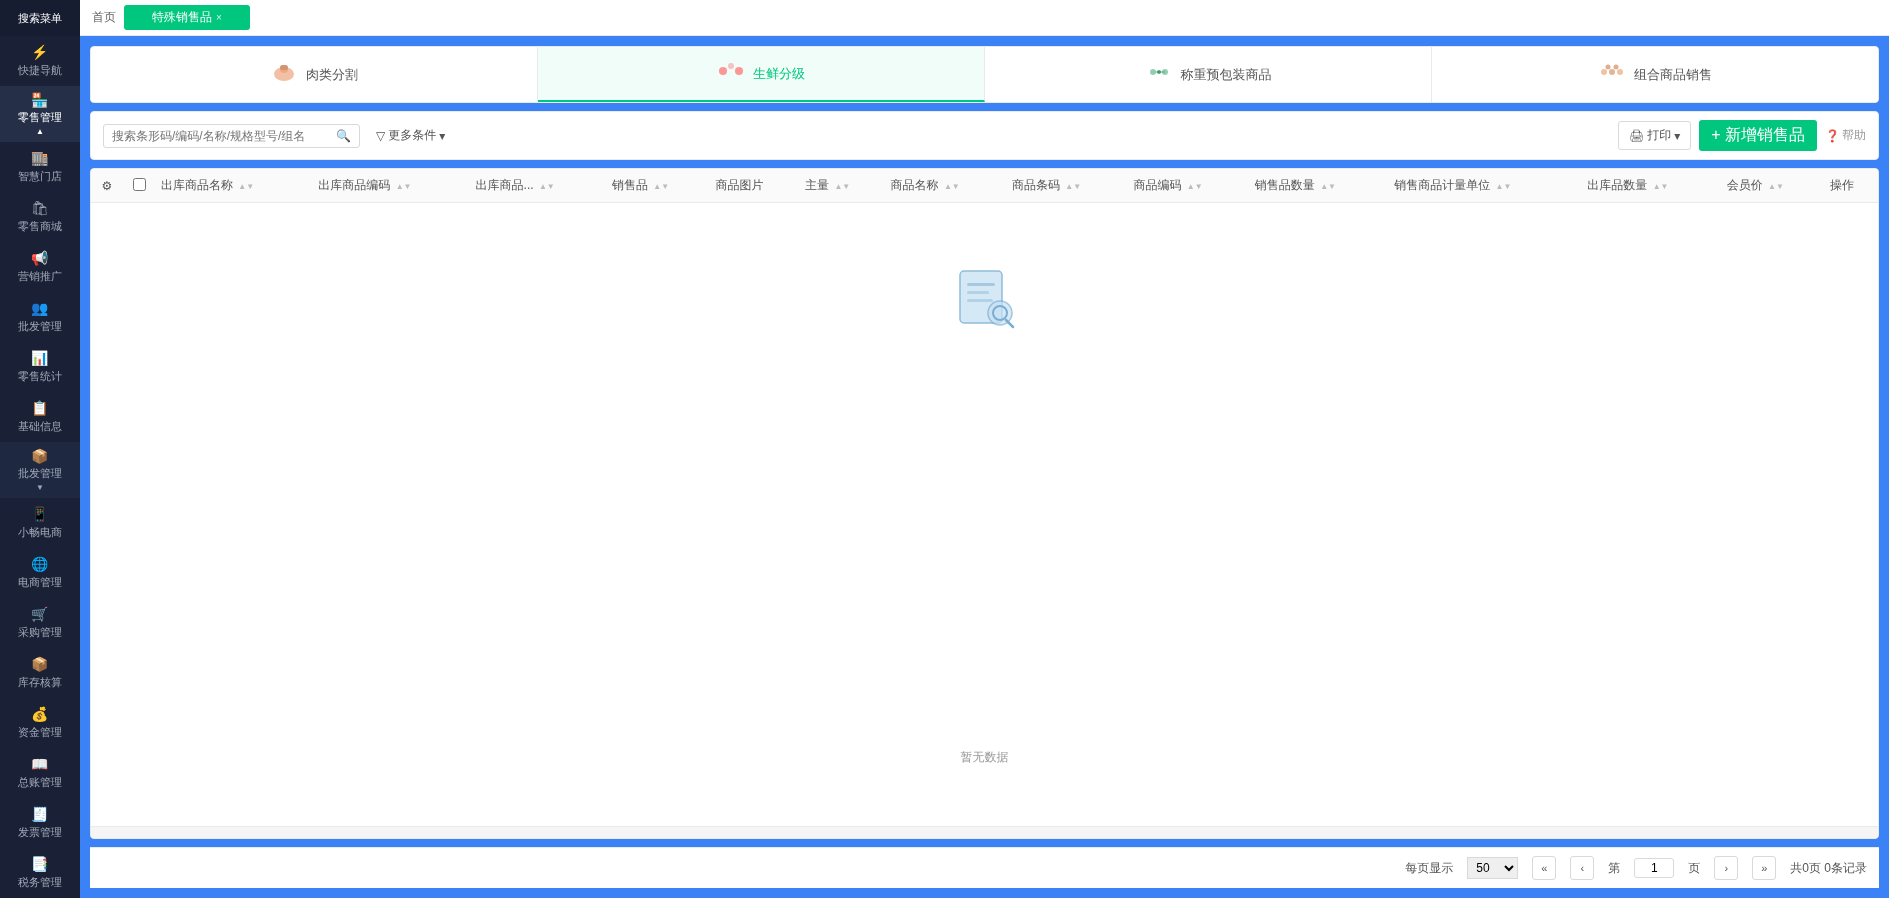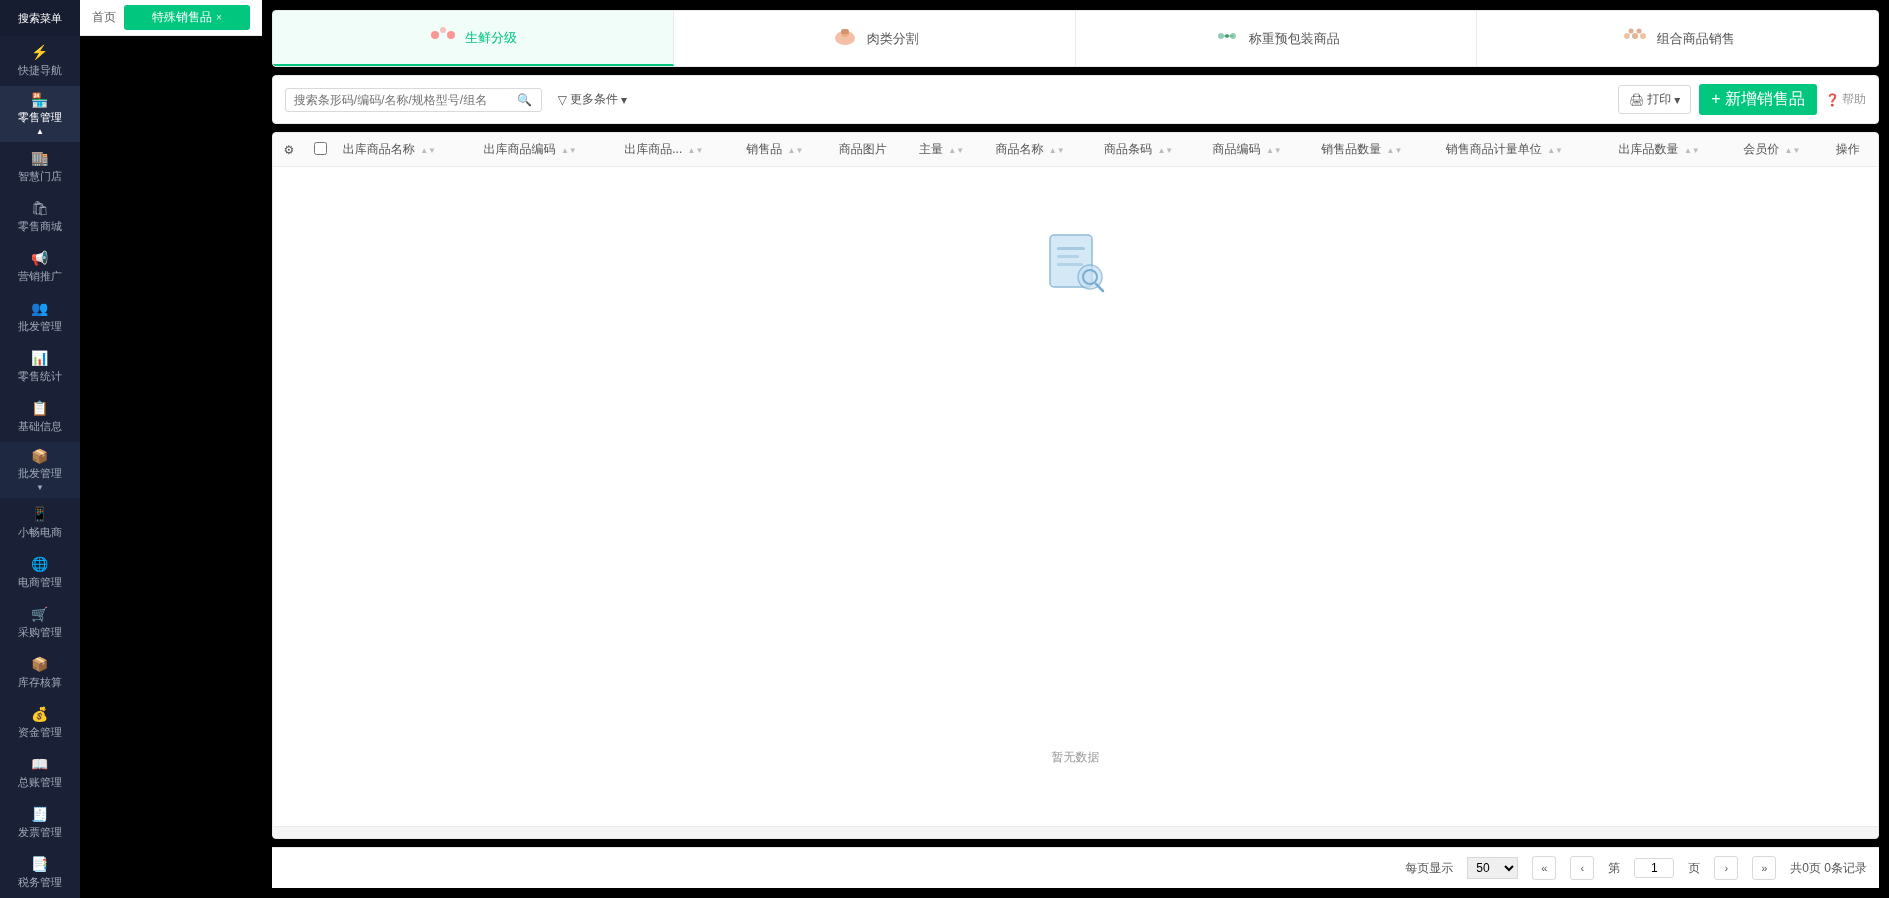--- a/index.html
+++ b/index.html
@@ -46,23 +46,23 @@
       color: #a0a8b8;
       display: flex; align-items: center; justify-content: center; gap: 2px;
       background: #1e2840;
     }
     .sidebar-section .arrow { font-size: 8px; }
 
     
     .main {
       flex: 1;
       display: flex;
-      flex-direction: row;
+      flex-direction: column;
       overflow: hidden;
-      background: #000000;
+      background: #3b82f6;
     }
 
     
     .topnav {
       background: #fff;
       border-bottom: 1px solid #e8eaed;
       padding: 0 12px;
       height: 36px;
       display: flex;
       align-items: center;
@@ -362,40 +362,40 @@
     <span class="topnav-home">首页</span>
     <div class="topnav-tab">
       <span>特殊销售品</span>
       <span class="close-x">×</span>
     </div>
   </div>
 
   <div class="content">
 
     <div class="tab-cards">
+      <div class="tab-card">
+        <span class="tab-card-icon-meat">
+          <svg width="28" height="20" viewBox="0 0 28 20">
+            <ellipse cx="14" cy="12" rx="10" ry="7" fill="#f0b090" opacity="0.8"></ellipse>
+            <circle cx="14" cy="7" r="4" fill="#e8a87c" opacity="0.9"></circle>
+            <rect x="10" y="3" width="8" height="5" rx="2" fill="#cc8866" opacity="0.7"></rect>
+          </svg>
+        </span>
+        <span>肉类分割</span>
+      </div>
       <div class="tab-card active">
         <span class="tab-card-icon-fresh">
           
           <svg width="28" height="20" viewBox="0 0 28 20">
             <circle cx="6" cy="10" r="4" fill="#ff6b6b" opacity="0.7"></circle>
             <circle cx="14" cy="5" r="3" fill="#ff9999" opacity="0.6"></circle>
             <circle cx="22" cy="10" r="4" fill="#ff6b6b" opacity="0.7"></circle>
           </svg>
         </span>
         <span>生鲜分级</span>
-      </div>
-      <div class="tab-card">
-        <span class="tab-card-icon-meat">
-          <svg width="28" height="20" viewBox="0 0 28 20">
-            <ellipse cx="14" cy="12" rx="10" ry="7" fill="#f0b090" opacity="0.8"></ellipse>
-            <circle cx="14" cy="7" r="4" fill="#e8a87c" opacity="0.9"></circle>
-            <rect x="10" y="3" width="8" height="5" rx="2" fill="#cc8866" opacity="0.7"></rect>
-          </svg>
-        </span>
-        <span>肉类分割</span>
       </div>
       <div class="tab-card">
         <span class="tab-card-icon-scale">
           <svg width="28" height="20" viewBox="0 0 28 20">
             <circle cx="8" cy="10" r="3" fill="#4caf82" opacity="0.6"></circle>
             <line x1="8" y1="10" x2="20" y2="10" stroke="#88ccaa" stroke-width="1.5"></line>
             <circle cx="20" cy="10" r="3" fill="#4caf82" opacity="0.6"></circle>
             <circle cx="14" cy="10" r="2" fill="#2e8b57" opacity="0.8"></circle>
           </svg>
         </span>

